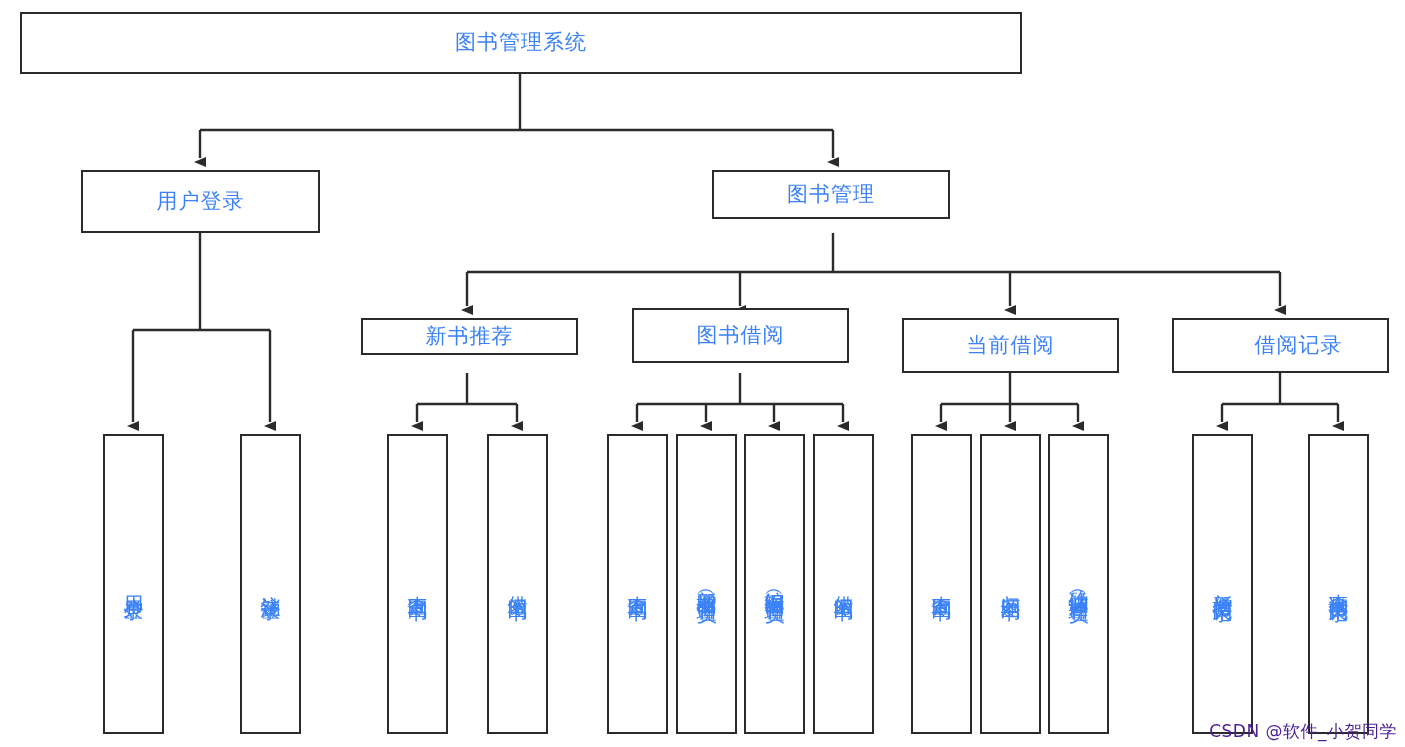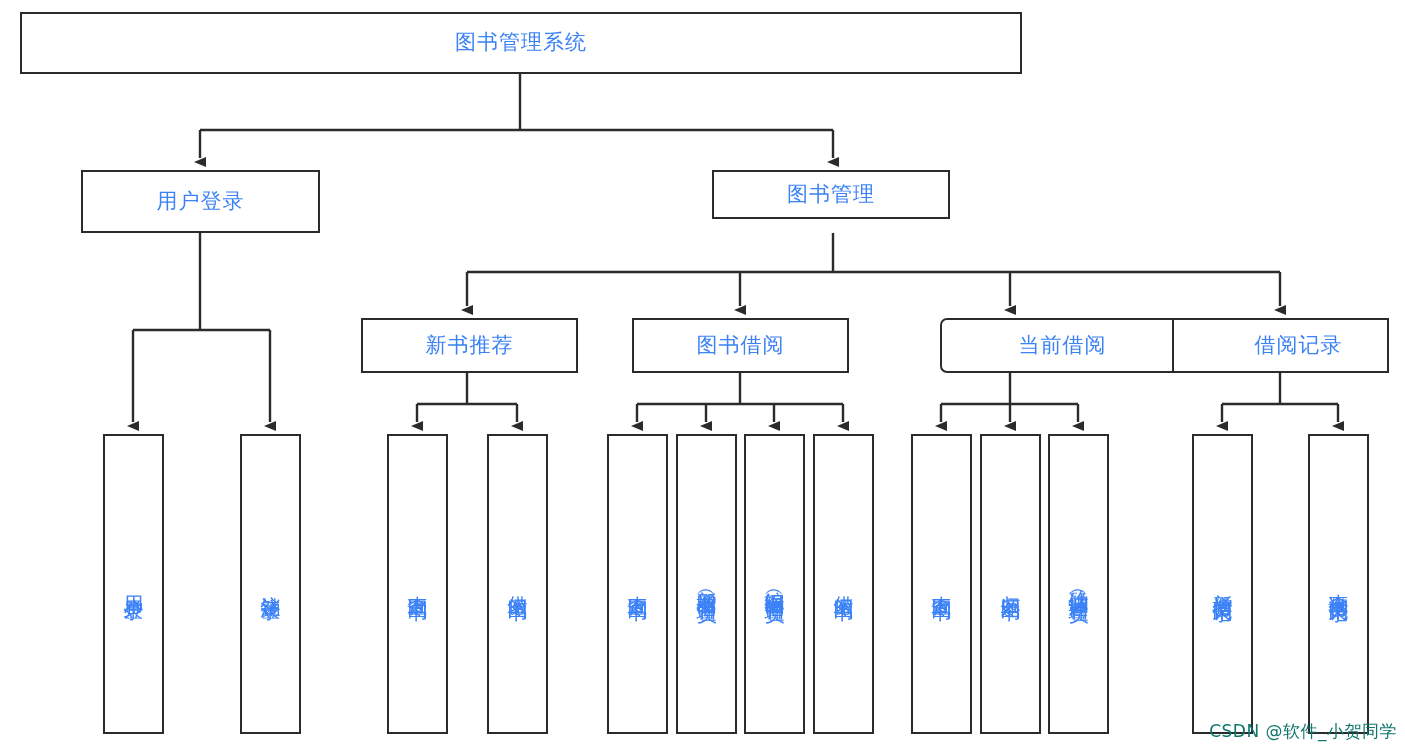--- a/index.html
+++ b/index.html
@@ -57,21 +57,21 @@
   .node-v > span {
     writing-mode: vertical-rl;
     text-orientation: upright;
     display: block;
   }
   .watermark {
     position: absolute;
     right: 8px;
     bottom: 4px;
     font-size: 17px;
-    color: #0f766e;
+    color: #4c1d95;
     letter-spacing: 0.5px;
     white-space: nowrap;
     z-index: 3;
   }
 </style>
 </head>
 <body>
 
 <div id="canvas">
 
@@ -129,27 +129,27 @@
     <span>图书管理系统</span>
   </div>
 
   <div class="node node-h" style="left:81px; top:170px; width:239px; height:63px;">
     <span>用户登录</span>
   </div>
   <div class="node node-h" style="left:712px; top:170px; width:238px; height:49px;">
     <span>图书管理</span>
   </div>
 
-  <div class="node node-h" style="left:361px; top:318px; width:217px; height:55px;">
+  <div class="node node-h" style="left:361px; top:318px; width:217px; height:37px;">
     <span>新书推荐</span>
   </div>
-  <div class="node node-h" style="left:632px; top:318px; width:217px; height:55px;align-items:center;">
+  <div class="node node-h" style="left:632px; top:308px; width:217px; height:55px;align-items:center;">
     <span>图书借阅</span>
   </div>
-  <div class="node node-h" style="left:940px; top:318px; width:245px; height:55px;border-radius:7px;">
+  <div class="node node-h" style="left:902px; top:318px; width:217px; height:55px;">
     <span>当前借阅</span>
   </div>
   <div class="node node-h" style="left:1172px; top:318px; width:217px; height:55px;padding-left:36px;">
     <span>借阅记录</span>
   </div>
 
   <div class="node node-v" style="left:103px; top:434px; width:61px; height:300px;">
     <span>用户登录</span>
   </div>
   <div class="node node-v" style="left:240px; top:434px; width:61px; height:300px;">

